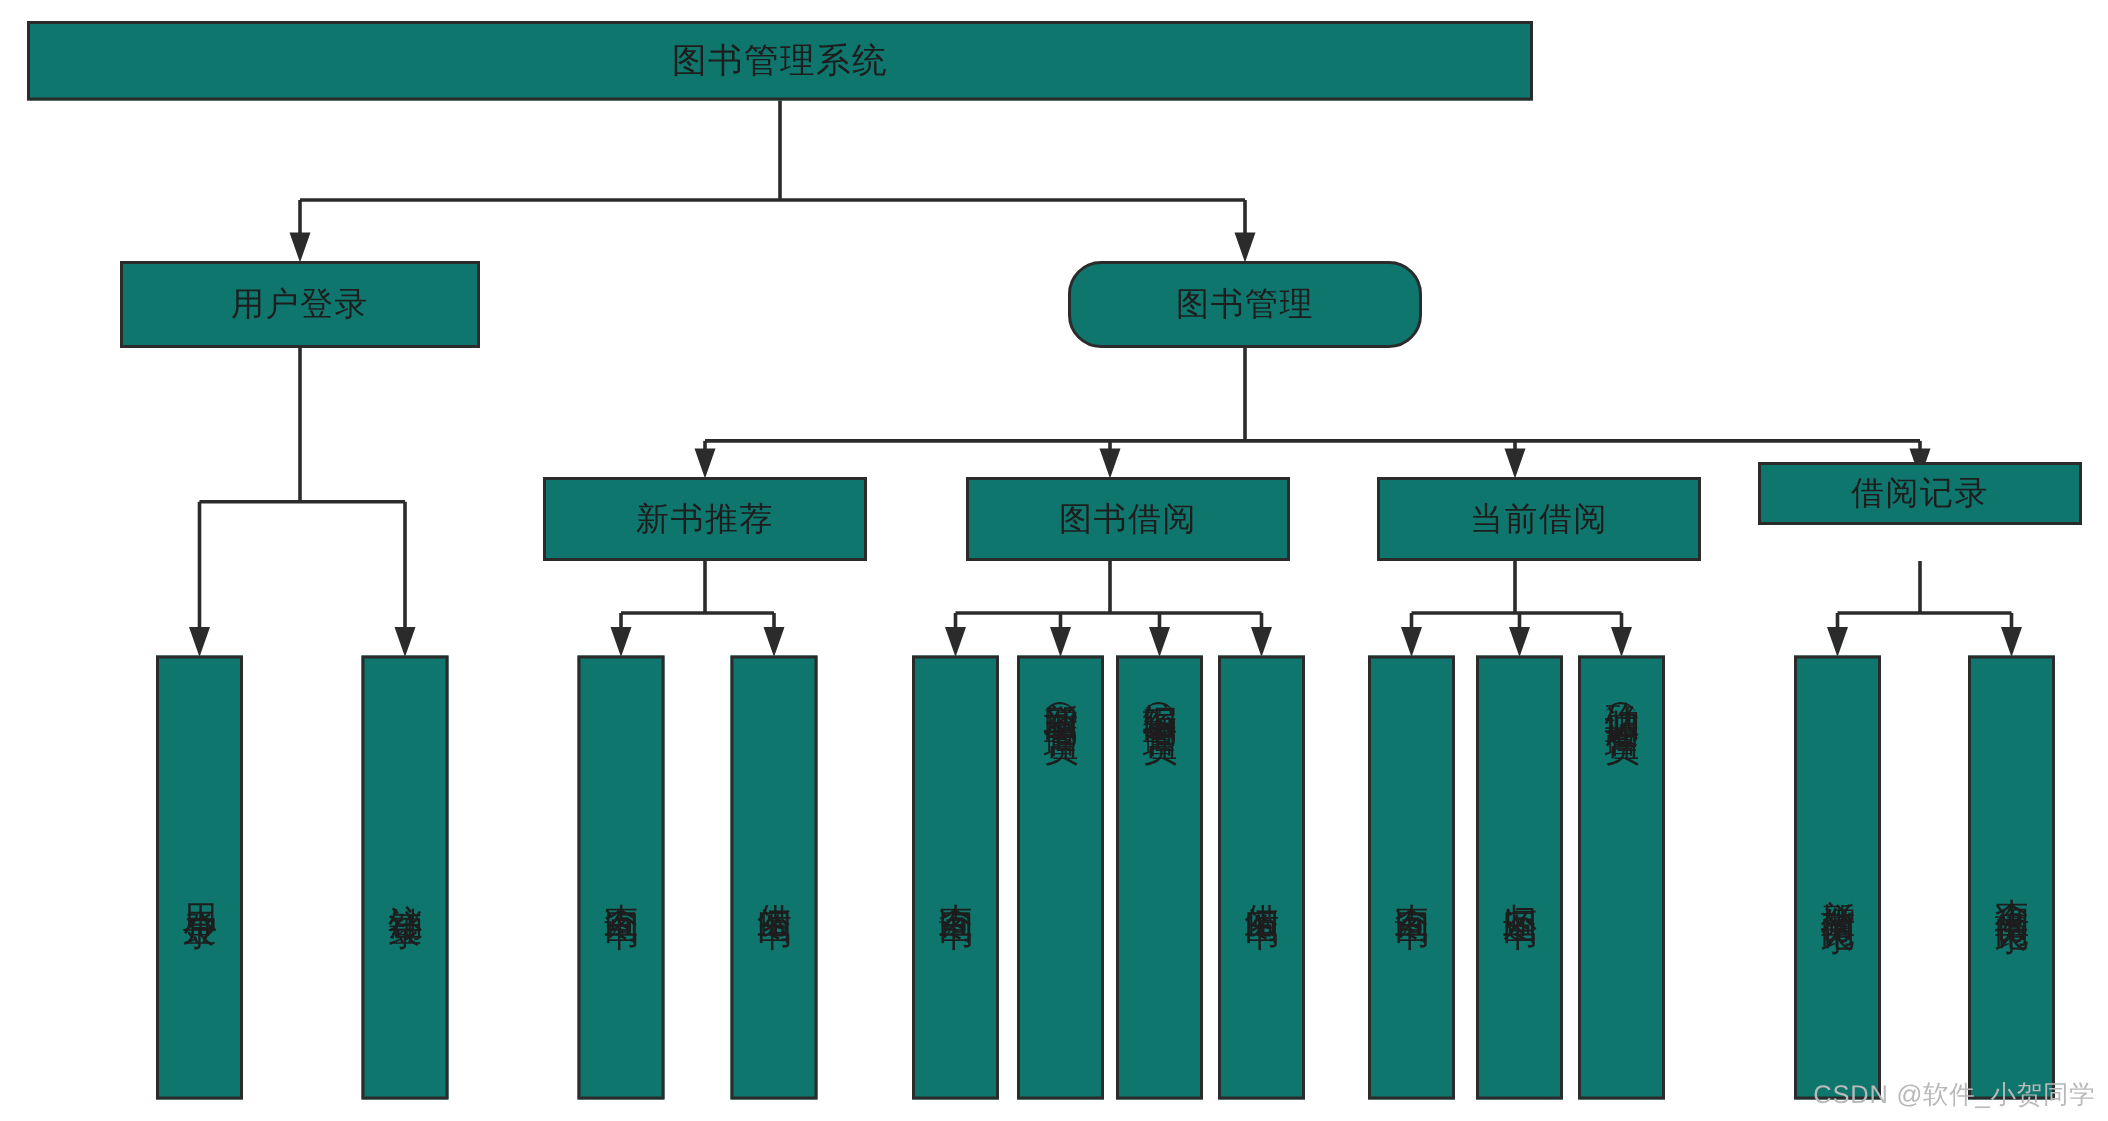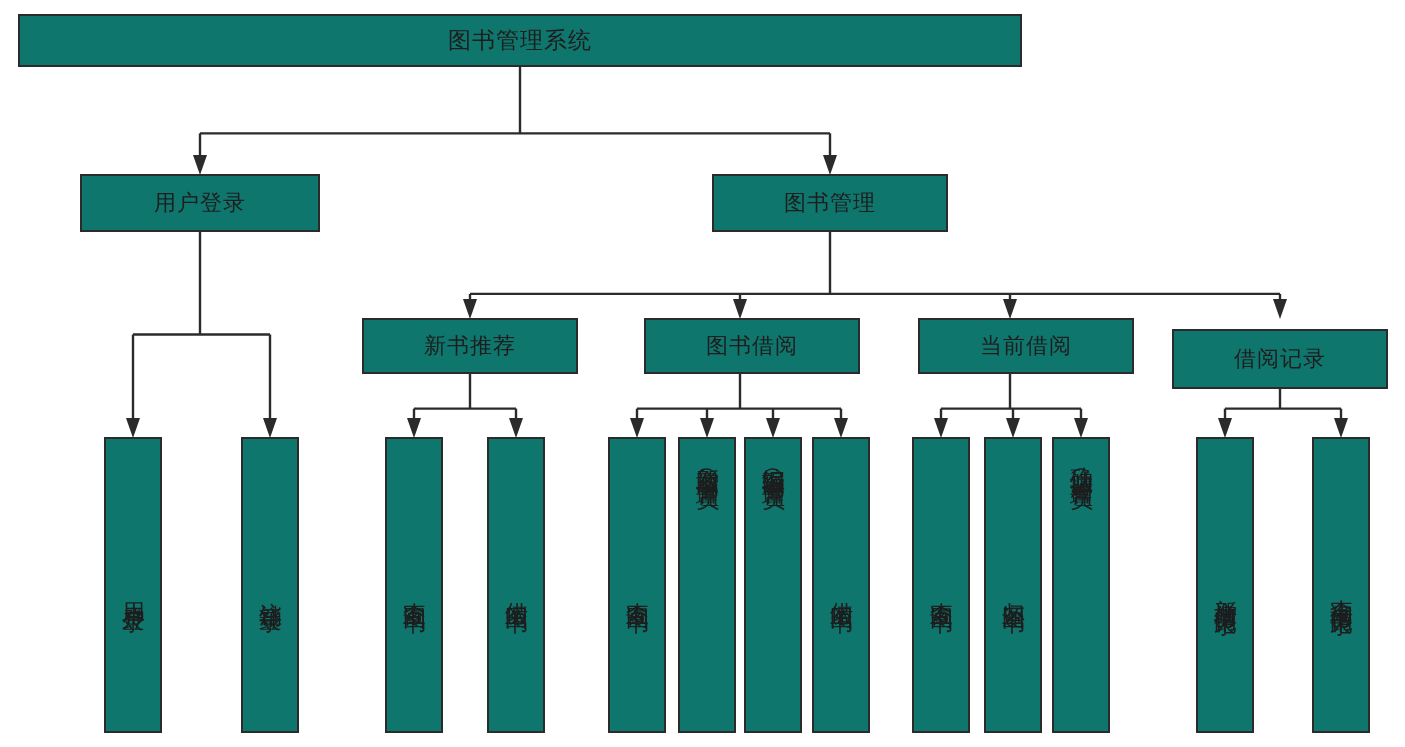--- a/index.html
+++ b/index.html
@@ -132,34 +132,34 @@
       <polygon points="1334,418 1348,418 1341,438" fill="#2b2b2b"></polygon>
     </svg>
 
   <div class="node horiz root" style="left: 18px; top: 14px; width: 1004px; height: 53px;">
       <span>图书管理系统</span>
     </div>
 
   <div class="node horiz" style="left: 80px; top: 174px; width: 240px; height: 58px;">
       <span>用户登录</span>
     </div>
-  <div class="node horiz" style="left: 712px; top: 174px; width: 236px; height: 58px;">
+  <div class="node horiz" style="left: 712px; top: 174px; width: 236px; height: 58px; border-radius: 22px;">
       <span>图书管理</span>
     </div>
 
   <div class="node horiz" style="left: 362px; top: 318px; width: 216px; height: 56px;">
       <span>新书推荐</span>
     </div>
   <div class="node horiz" style="left: 644px; top: 318px; width: 216px; height: 56px;">
       <span>图书借阅</span>
     </div>
   <div class="node horiz" style="left: 902px; top: 318px; width: 216px; height: 56px; margin-left: 16px;">
       <span>当前借阅</span>
     </div>
-  <div class="node horiz" style="left: 1172px; top: 329px; width: 216px; height: 60px;">
+  <div class="node horiz" style="left: 1172px; top: 308px; width: 216px; height: 42px;">
       <span>借阅记录</span>
     </div>
 
   <div class="node leaf" style="left: 104px; top: 437px; width: 58px; height: 296px;">
       <span class="vtext center">用户登录</span>
     </div>
   <div class="node leaf" style="left: 241px; top: 437px; width: 58px; height: 296px;">
       <span class="vtext center">注销登录</span>
     </div>
 
@@ -193,13 +193,14 @@
       <span class="vtext">确认归还（管理员）</span>
     </div>
 
   <div class="node leaf" style="left: 1196px; top: 437px; width: 58px; height: 296px;">
       <span class="vtext center">新增借阅记录</span>
     </div>
   <div class="node leaf" style="left: 1312px; top: 437px; width: 58px; height: 296px;">
       <span class="vtext center">查询借阅记录</span>
     </div>
 
+  <div class="watermark">CSDN @软件_小贺同学</div>
 </div>
 
 </body></html>

